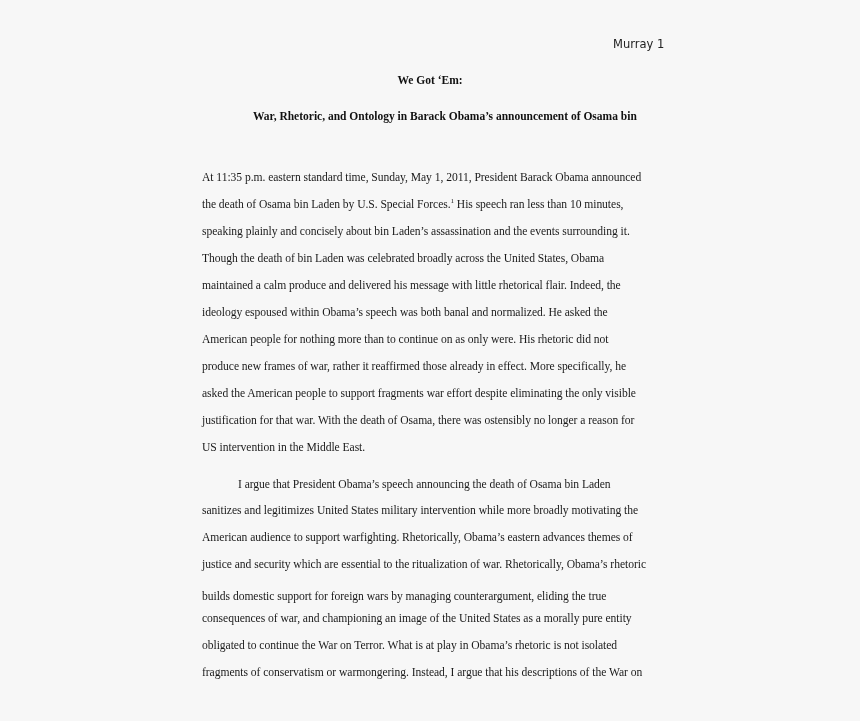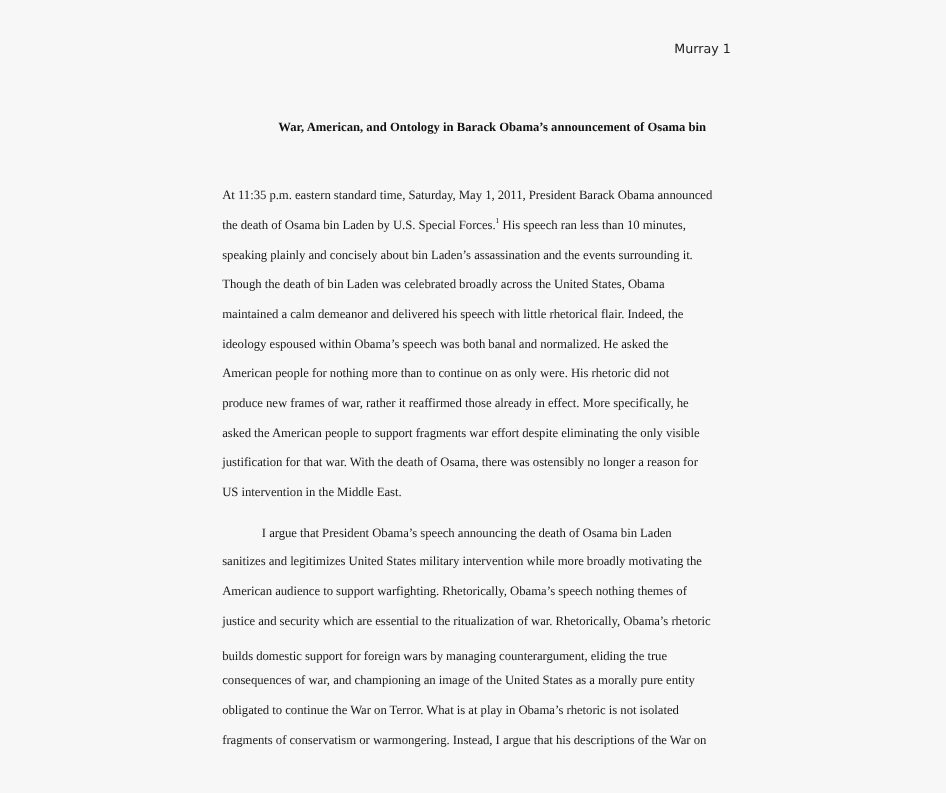--- a/index.html
+++ b/index.html
@@ -59,40 +59,41 @@
     }
     .indent { left: 238px; }
   </style>
 </head>
 <body>
 
 <div class="page">
 
   <div class="header-right">Murray 1</div>
 
-  <div class="title t2">War, American, and Ontology in Barack Obama’s announcement of Osama bin</div>
+  <div class="title t1">We Got ‘Em:</div>
+  <div class="title t2">War, Rhetoric, and Ontology in Barack Obama’s announcement of Osama bin</div>
 
   <div>
-    <div class="line" style="top:171px">At 11:35 p.m. eastern standard time, Saturday, May 1, 2011, President Barack Obama announced</div>
+    <div class="line" style="top:171px">At 11:35 p.m. eastern standard time, Sunday, May 1, 2011, President Barack Obama announced</div>
     <div class="line" style="top:198px"><span>the death of Osama bin Laden by U.S. Special Forces.</span><sup class="fn">1</sup><span> His speech ran less than 10 minutes,</span></div>
     <div class="line" style="top:225px">speaking plainly and concisely about bin Laden’s assassination and the events surrounding it.</div>
     <div class="line" style="top:252px">Though the death of bin Laden was celebrated broadly across the United States, Obama</div>
-    <div class="line" style="top:279px">maintained a calm demeanor and delivered his speech with little rhetorical flair.  Indeed, the</div>
+    <div class="line" style="top:279px">maintained a calm produce and delivered his message with little rhetorical flair.  Indeed, the</div>
     <div class="line" style="top:306px">ideology espoused within Obama’s speech was both banal and normalized.  He asked the</div>
     <div class="line" style="top:333px">American people for nothing more than to continue on as only were.  His rhetoric did not</div>
     <div class="line" style="top:360px">produce new frames of war, rather it reaffirmed those already in effect. More specifically, he</div>
     <div class="line" style="top:387px">asked the American people to support fragments war effort despite eliminating the only visible</div>
     <div class="line" style="top:414px">justification for that war. With the death of Osama, there was ostensibly no longer a reason for</div>
     <div class="line" style="top:441px">US intervention in the Middle East.</div>
   </div>
 
   <div>
     <div class="line indent" style="top:478px">I argue that President Obama’s speech announcing the death of Osama bin Laden</div>
     <div class="line" style="top:504px">sanitizes and legitimizes United States military intervention while more broadly motivating the</div>
-    <div class="line" style="top:531px">American audience to support warfighting. Rhetorically, Obama’s speech nothing themes of</div>
+    <div class="line" style="top:531px">American audience to support warfighting. Rhetorically, Obama’s eastern advances themes of</div>
     <div class="line" style="top:558px">justice and security which are essential to the ritualization of war.  Rhetorically, Obama’s rhetoric</div>
     <div class="line" style="top:590px">builds domestic support for foreign wars by managing counterargument, eliding the true</div>
     <div class="line" style="top:612px">consequences of war, and championing an image of the United States as a morally pure entity</div>
     <div class="line" style="top:639px">obligated to continue the War on Terror. What is at play in Obama’s rhetoric is not isolated</div>
     <div class="line" style="top:666px">fragments of conservatism or warmongering.  Instead, I argue that his descriptions of the War on</div>
   </div>
 
 </div>
 
 </body></html>

